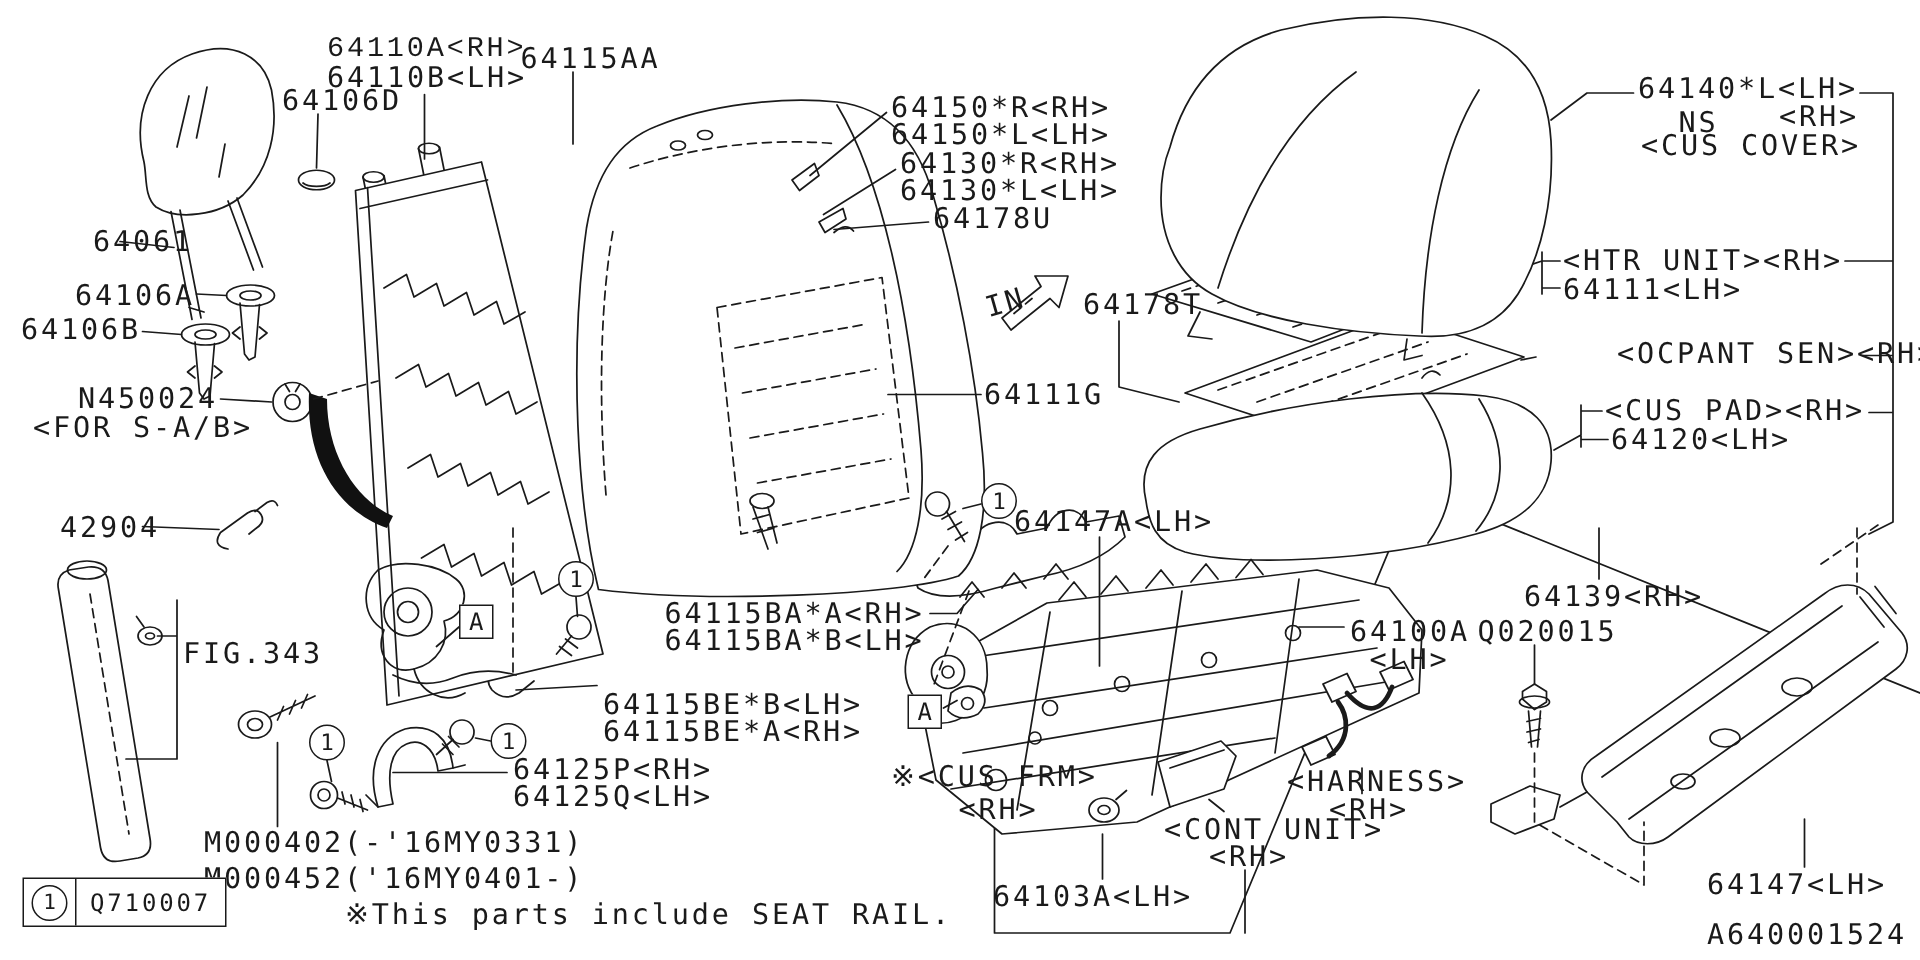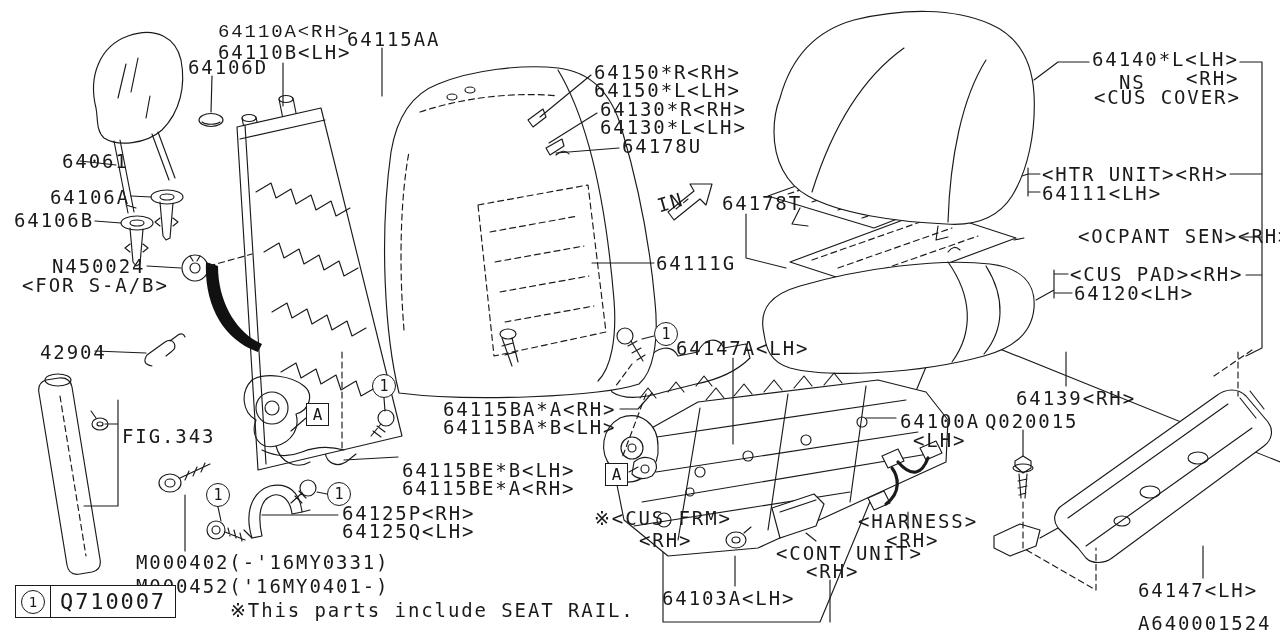--- a/index.html
+++ b/index.html
@@ -18,21 +18,21 @@
   .callout{position:absolute;display:flex;align-items:center;justify-content:center;
        background:#fff;font-size:15px;line-height:1;color:#1a1a1a;box-sizing:border-box;}
   .callout.circle{width:24px;height:24px;border:1.6px solid #1a1a1a;border-radius:50%;}
   .callout.box{width:23px;height:23px;border:1.6px solid #1a1a1a;font-size:16px;}
   .legend{position:absolute;left:15px;top:585px;height:33px;display:flex;align-items:stretch;
        border:1.6px solid #1a1a1a;background:#fff;box-sizing:border-box;}
   .legend-ref{width:34px;display:flex;align-items:center;justify-content:center;
        border-right:1.6px solid #1a1a1a;}
   .legend-ref-circle{width:22px;height:22px;border:1.4px solid #1a1a1a;border-radius:50%;
        display:flex;align-items:center;justify-content:center;font-size:14px;}
-  .legend-part{display:flex;align-items:center;padding:0 9px;font-size:22px;letter-spacing:1.9px;}
+  .legend-part{display:flex;align-items:center;padding:0 9px;font-size:16px;letter-spacing:1.9px;}
 </style>
 </head>
 <body>
 
 <svg id="art" viewBox="0 0 1280 640">
 
   <g>
     <path d="M663,472 L663,506"></path>
     <path d="M663,552 L663,622 L820,622 L943,326 L1285,464"></path>
     <path d="M830,580 L830,622"></path>

